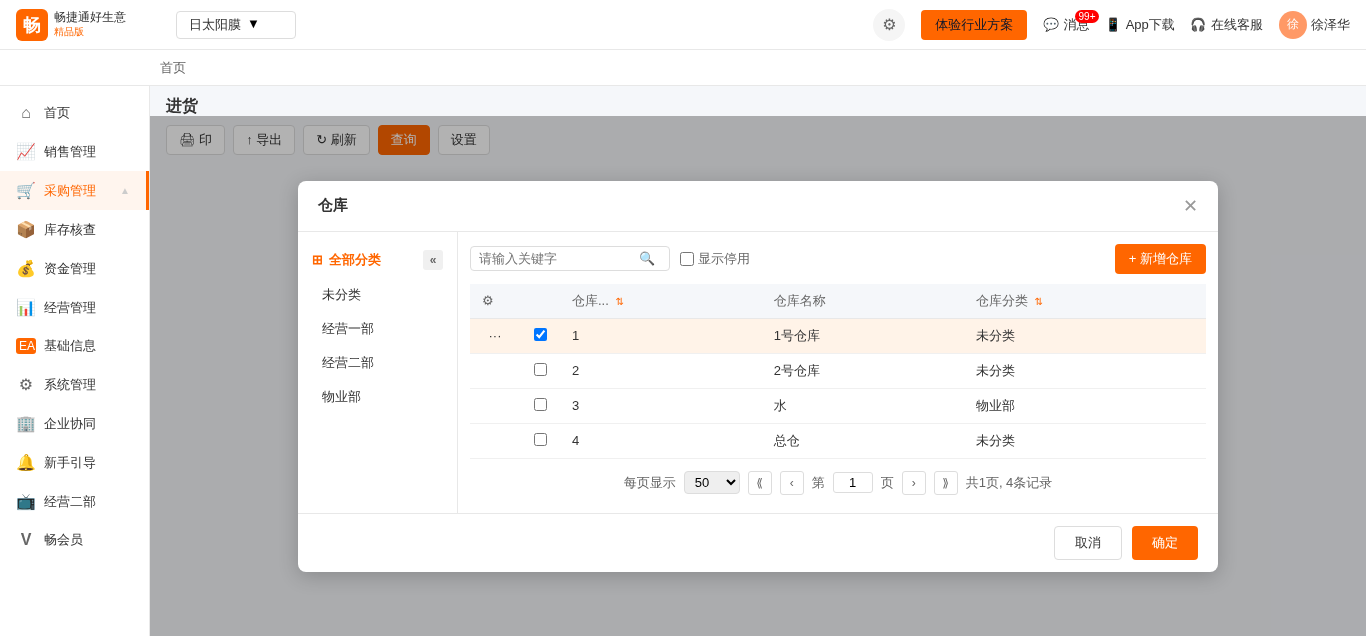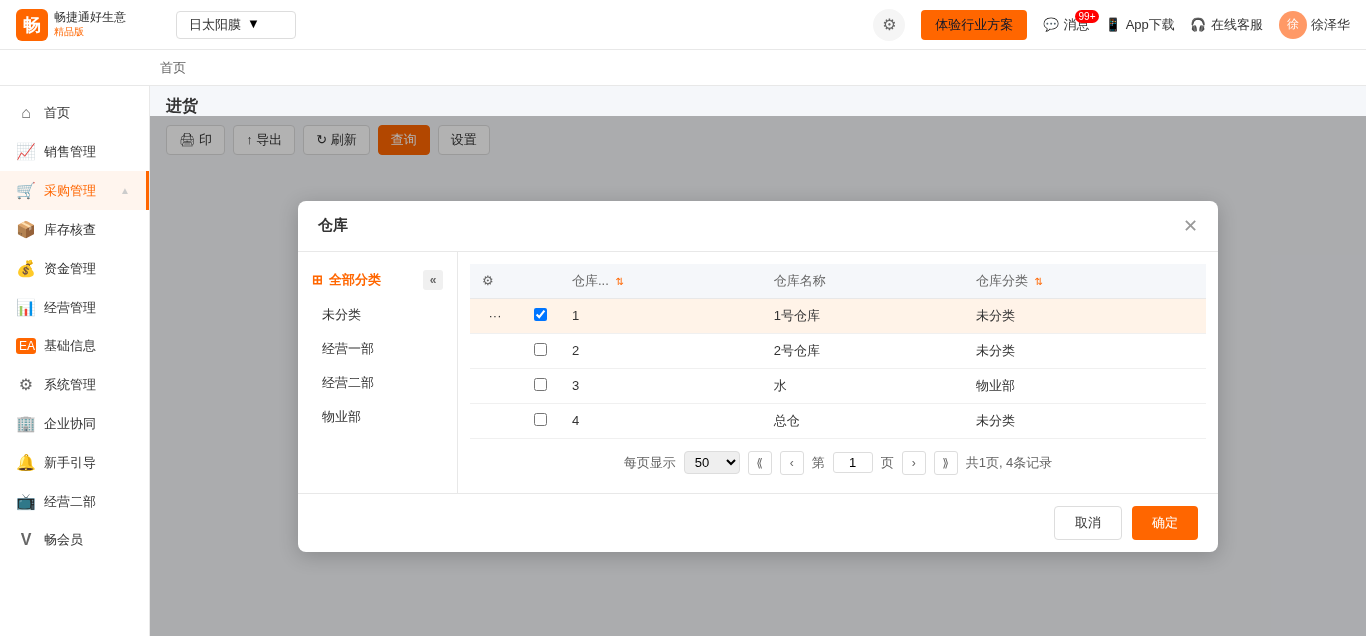--- a/index.html
+++ b/index.html
@@ -375,20 +375,31 @@
               <div class="collapse-btn">«</div>
             </div>
             <div class="category-item">未分类</div>
             <div class="category-item">经营一部</div>
             <div class="category-item">经营二部</div>
             <div class="category-item">物业部</div>
           </div>
 
           <div class="table-panel">
 
+            <div class="table-toolbar">
+              <div class="search-box">
+                <input class="search-input" type="text" placeholder="请输入关键字" style="">
+                <span class="search-icon">🔍</span>
+              </div>
+              <div class="show-disabled">
+                <input type="checkbox" class="checkbox-item" style="">
+                <span>显示停用</span>
+              </div>
+              <button class="add-btn">+ 新增仓库</button>
+            </div>
 
             <table class="data-table">
               <thead>
                 <tr>
                   <th class="col-gear">⚙</th>
                   <th class="col-checkbox"></th>
                   <th>
                     <span>仓库...</span>
                     <span class="sort-icon">⇅</span>
                   </th>

